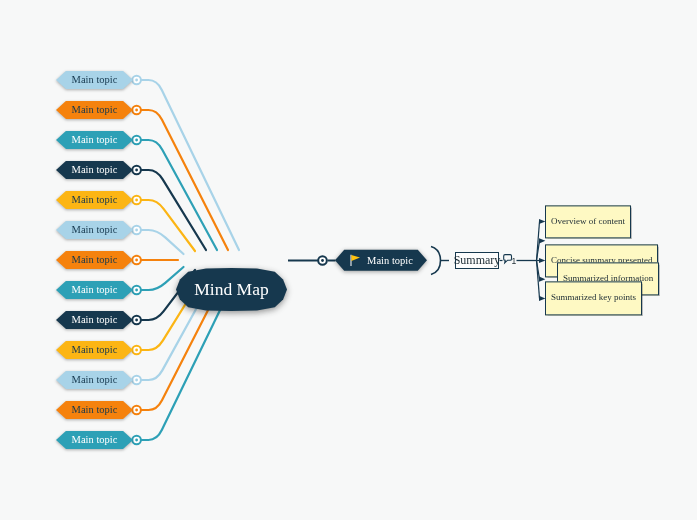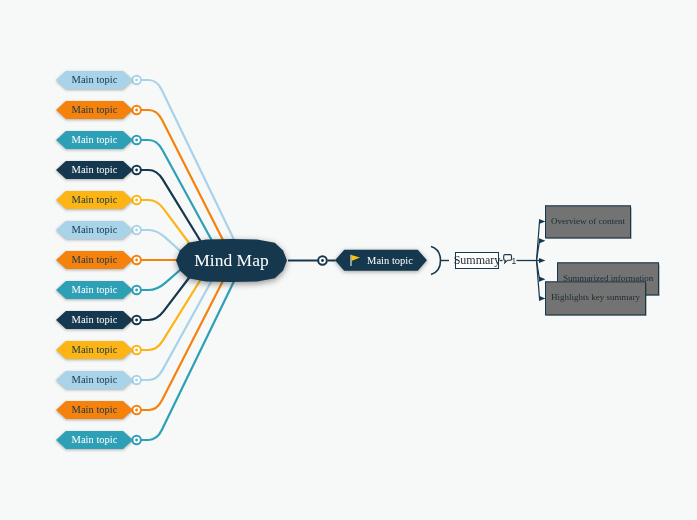--- a/index.html
+++ b/index.html
@@ -20,20 +20,21 @@
   .topic-label{font-size:10.5px;line-height:1;}
   
   .center-wrap{
     position:absolute;left:176px;top:239px;width:111px;height:43px;z-index:2;
     filter:drop-shadow(0 2px 3px rgba(20,20,20,.45));
   }
   .center-hex{
     width:100%;height:100%;background:var(--navy,#16384E);color:#fff;
     display:flex;align-items:center;justify-content:center;font-size:17.5px;
     clip-path:polygon(0% 50%,3.5% 27%,11% 9%,27% 1%,50% 0%,73% 1%,89% 9%,96.5% 27%,100% 50%,96.5% 73%,89% 91%,73% 99%,50% 100%,27% 99%,11% 91%,3.5% 73%);
+    margin-top:29px;
   }
   
   .right-wrap{
     position:absolute;left:335px;top:249px;width:92px;height:22.5px;z-index:2;
     filter:drop-shadow(0 1.5px 2px rgba(20,20,20,.4));
   }
   .right-hex{
     width:100%;height:100%;background:var(--navy,#16384E);color:#fff;
     display:flex;gap:6px;align-items:center;justify-content:center;font-size:10.5px;
     clip-path:polygon(0% 50%,10% 3%,90% 3%,100% 50%,90% 97%,10% 97%);
@@ -44,21 +45,21 @@
     background:#fdfdfd;border:1.4px solid var(--navy,#16384E);box-sizing:border-box;
     display:flex;align-items:center;justify-content:center;font-size:12px;color:#1c2b33;
   }
   .comment-count{
     position:absolute;left:511.5px;top:255.5px;z-index:2;font-size:8.5px;color:#1c2b33;
     font-family:"Liberation Sans","DejaVu Sans",sans-serif;
   }
   
   .leaf{
     position:absolute;left:545px;transform:translateY(-50%);z-index:2;
-    background:#737373;border:1.3px solid var(--navy,#16384E);
+    background:#fef9c3;border:1.3px solid var(--navy,#16384E);
     font-size:9px;color:#1c2b33;padding:10px 5px;white-space:nowrap;line-height:1.25;
     box-shadow:0.5px 1px 1px rgba(50,50,50,.3);
   }
 </style>
 </head>
 <body>
 
 <div class="canvas">
 
   <svg class="links" width="697" height="520">
@@ -211,15 +212,16 @@
       <div class="topic-hex" style="background: rgb(245, 130, 13);">
         <span class="topic-label" style="color: rgb(22, 56, 78);">Main topic</span>
       </div>
     </div>
     <div class="topic-wrap" style="top: 430.5px;">
       <div class="topic-hex" style="background: rgb(45, 160, 182);">
         <span class="topic-label" style="color: rgb(255, 255, 255);">Main topic</span>
       </div>
     </div>
     <div class="leaf" style="top: 221.5px;">Overview of content</div>
+    <div class="leaf" style="top: 260.5px;">Concise summary presented</div>
     <div class="leaf" style="top: 279.2px; margin-left: 12px;">Summarized information</div>
-    <div class="leaf" style="top: 298.4px;">Highlights key summary</div>
+    <div class="leaf" style="top: 298.4px;">Summarized key points</div>
   </div>
 
 </body></html>

